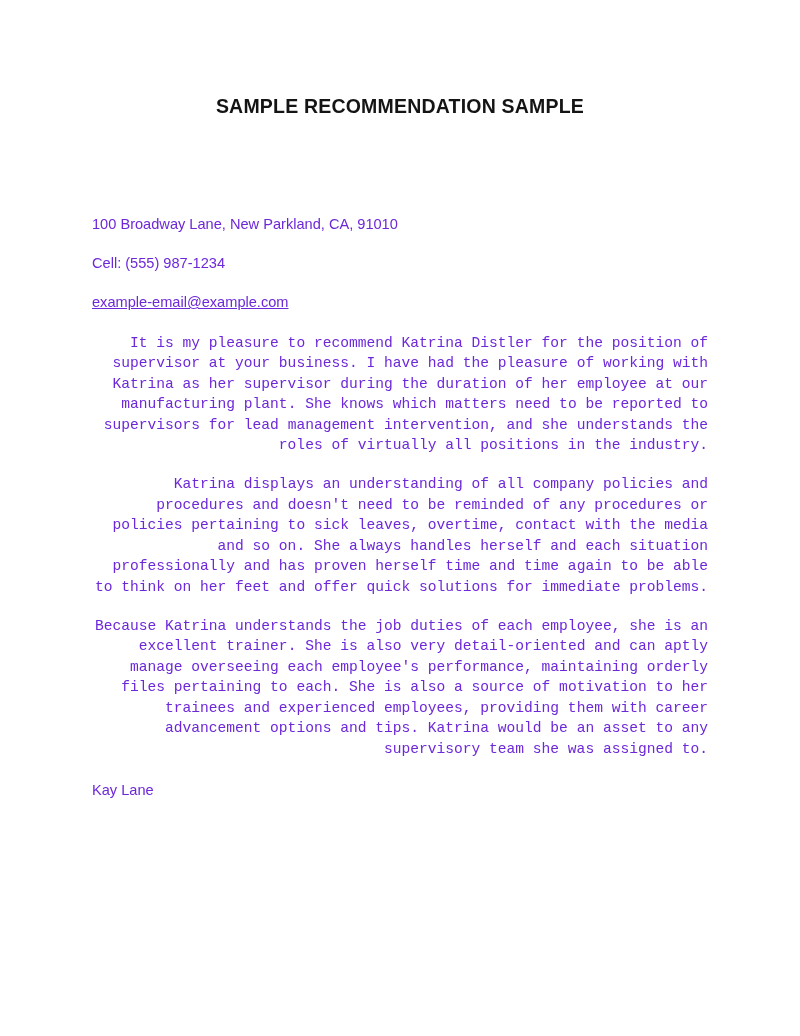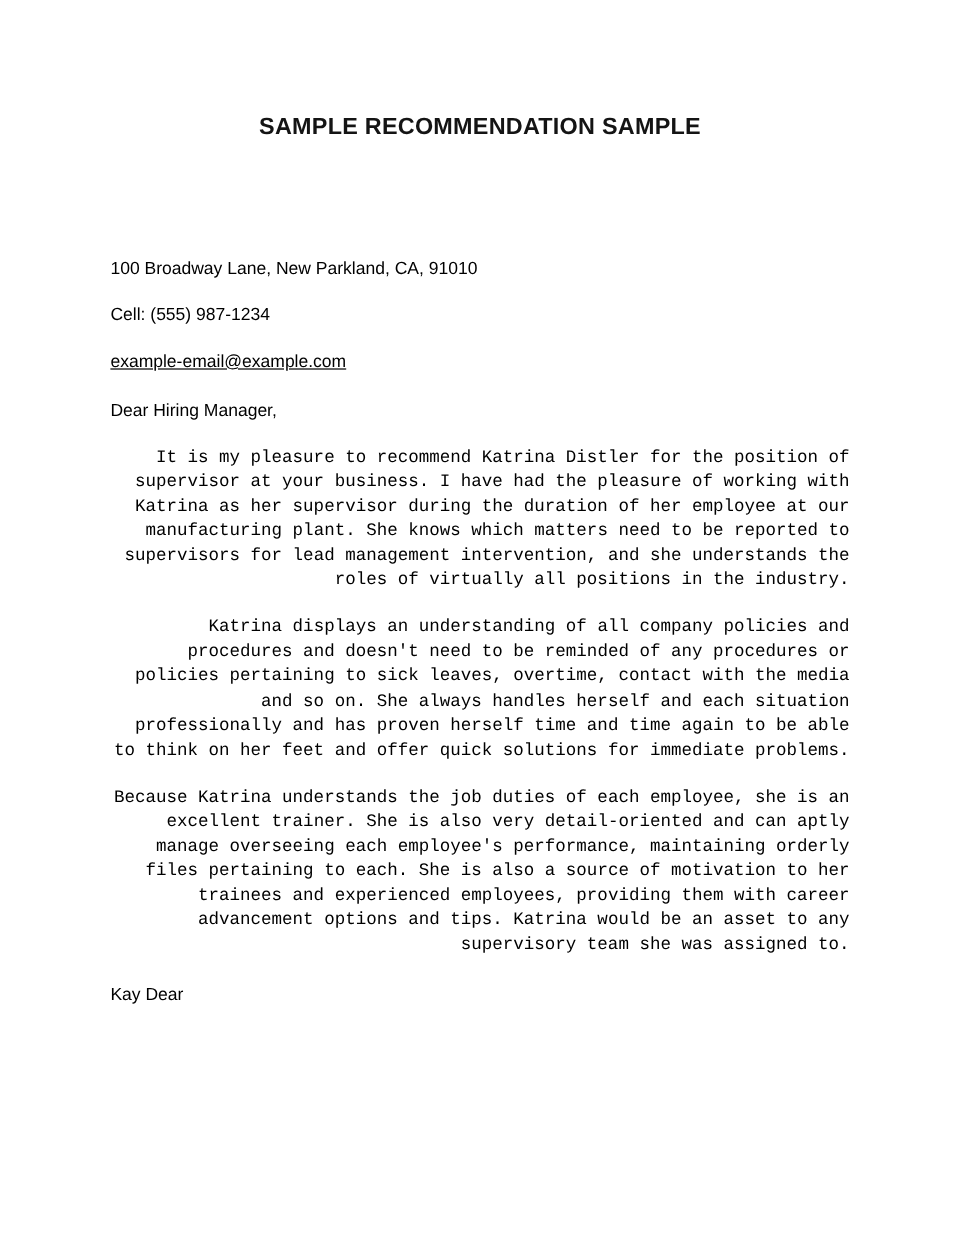--- a/index.html
+++ b/index.html
@@ -30,21 +30,21 @@
     letter-spacing: 0.2px;
     color: #141414;
     line-height: 24px;
     white-space: nowrap;
   }
   .letter-body {
     position: absolute;
     top: 214px;
     left: 92px;
     width: 616px;
-    color: #000000;
+    color: #6d28d9;
     font-size: 14.6px;
     line-height: 20.5px;
   }
   .contact-line {
     margin: 0 0 18.5px 0;
     line-height: 20.5px;
   }
   .contact-line.last {
     margin-bottom: 20px;
     text-decoration: underline;
@@ -79,27 +79,26 @@
   <div class="letter-title">SAMPLE RECOMMENDATION SAMPLE</div>
 
   <div class="letter-body">
 
     <p class="contact-line">100 Broadway Lane, New Parkland, CA, 91010</p>
 
     <p class="contact-line">Cell: (555) 987-1234</p>
 
     <p class="contact-line last">example-email@example.com</p>
 
-    <p class="salutation">Dear Hiring Manager,</p>
 
     <p class="body-para">It is my pleasure to recommend Katrina Distler for the position of supervisor at your business. I have had the pleasure of working with Katrina as her supervisor during the duration of her employee at our manufacturing plant. She knows which matters need to be reported to supervisors for lead management intervention, and she understands the roles of virtually all positions in the industry.</p>
 
     <p class="body-para">Katrina displays an understanding of all company policies and procedures and doesn't need to be reminded of any procedures or policies pertaining to sick leaves, overtime, contact with the media and so on. She always handles herself and each situation professionally and has proven herself time and time again to be able to think on her feet and offer quick solutions for immediate problems.</p>
 
     <p class="body-para">Because Katrina understands the job duties of each employee, she is an excellent trainer. She is also very detail-oriented and can aptly manage overseeing each employee's performance, maintaining orderly files pertaining to each. She is also a source of motivation to her trainees and experienced employees, providing them with career advancement options and tips. Katrina would be an asset to any supervisory team she was assigned to.</p>
 
     <div class="spacer-pre-closing"></div>
 
 
-    <p class="signature-name">Kay Dear</p>
+    <p class="signature-name">Kay Lane</p>
 
   </div>
 </div>
 
 </body></html>

